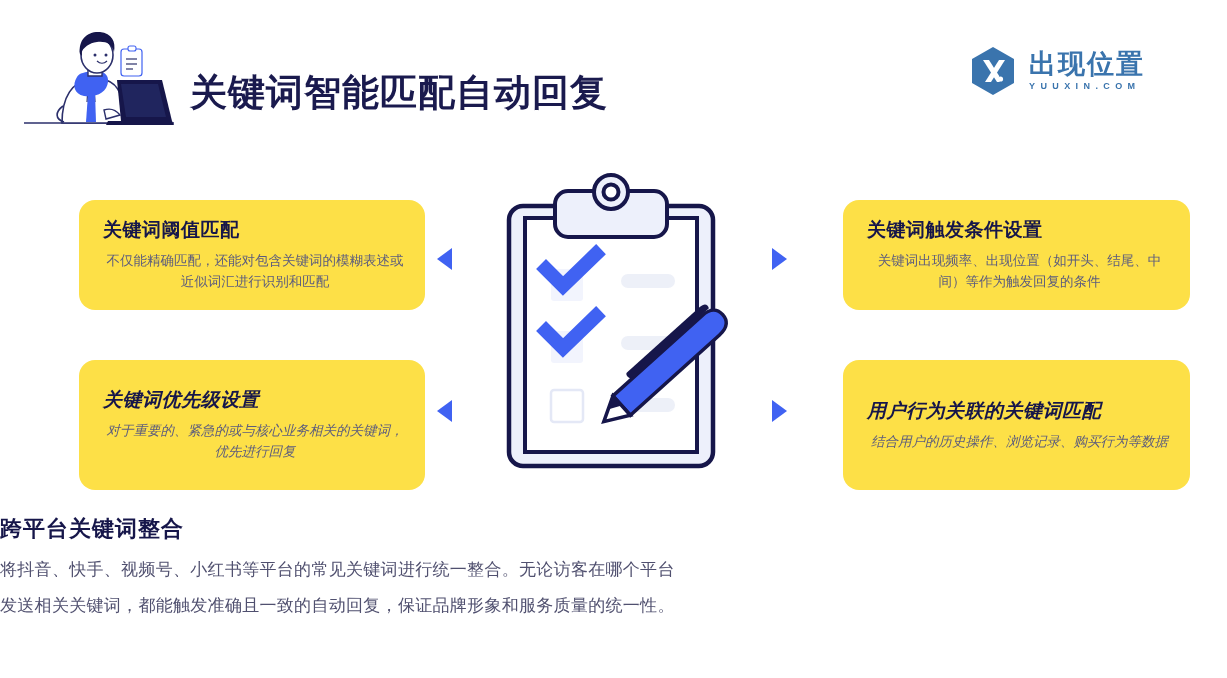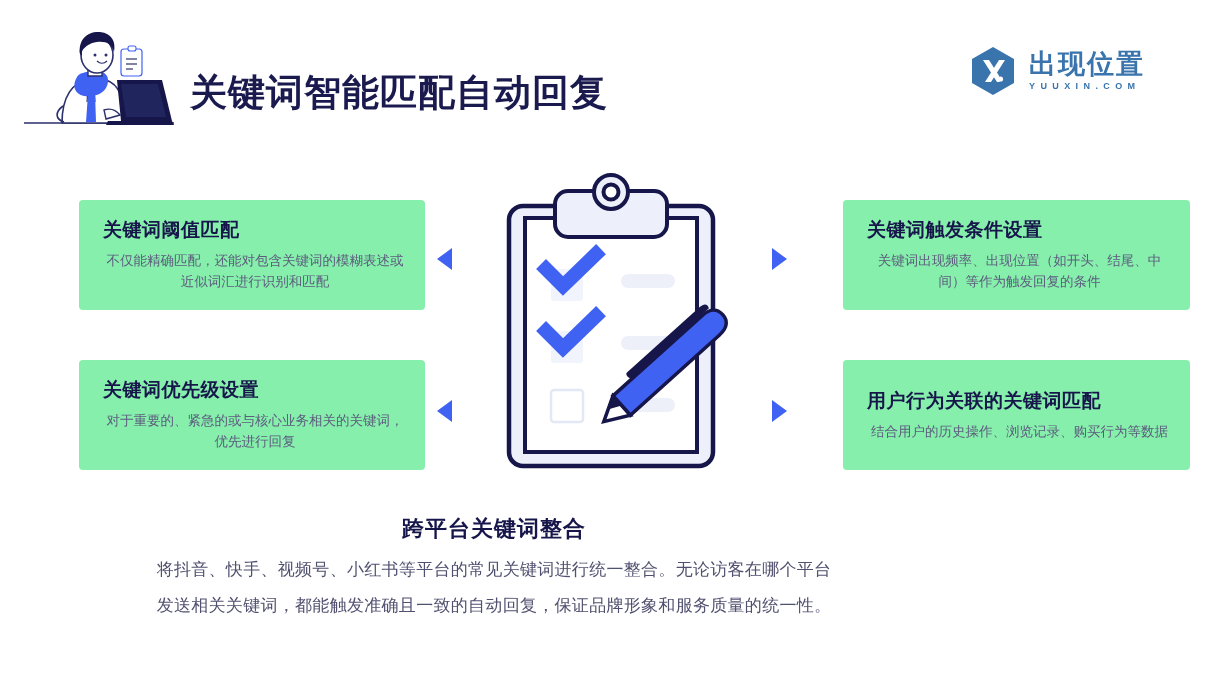--- a/index.html
+++ b/index.html
@@ -73,28 +73,28 @@
     font-size: 9px;
     color: #3a74ad;
     letter-spacing: 5.4px;
     margin-top: 4px;
     font-weight: bold;
   }
 
   
   .card {
     position: absolute;
-    background: #86efac;
-    border-radius: 4px;
+    background: #fde047;
+    border-radius: 16px;
     box-sizing: border-box;
   }
   .card-left  { left: 79px;  width: 346px; }
   .card-right { left: 795px; width: 347px; margin-left: 48px; }
   .row-top    { top: 200px; height: 110px; }
-  .row-bottom { top: 360px; height: 110px; }
+  .row-bottom { top: 360px; height: 130px; font-style: italic; }
 
   .card-inner {
     position: absolute;
     left: 24px;
     right: 18px;
     top: 50%;
     transform: translateY(-50%);
   }
   .card-title {
     font-size: 19px;
@@ -139,21 +139,21 @@
     width: 270px;
     height: 312px;
   }
 
   
   .footer {
     position: absolute;
     left: 0;
     top: 514px;
     width: 988px;
-    text-align: center;
+    text-align: left;
   }
   .footer-title {
     font-size: 22px;
     font-weight: bold;
     color: #16164a;
     letter-spacing: 1px;
   }
   .footer-line {
     font-size: 17px;
     color: #50506f;

